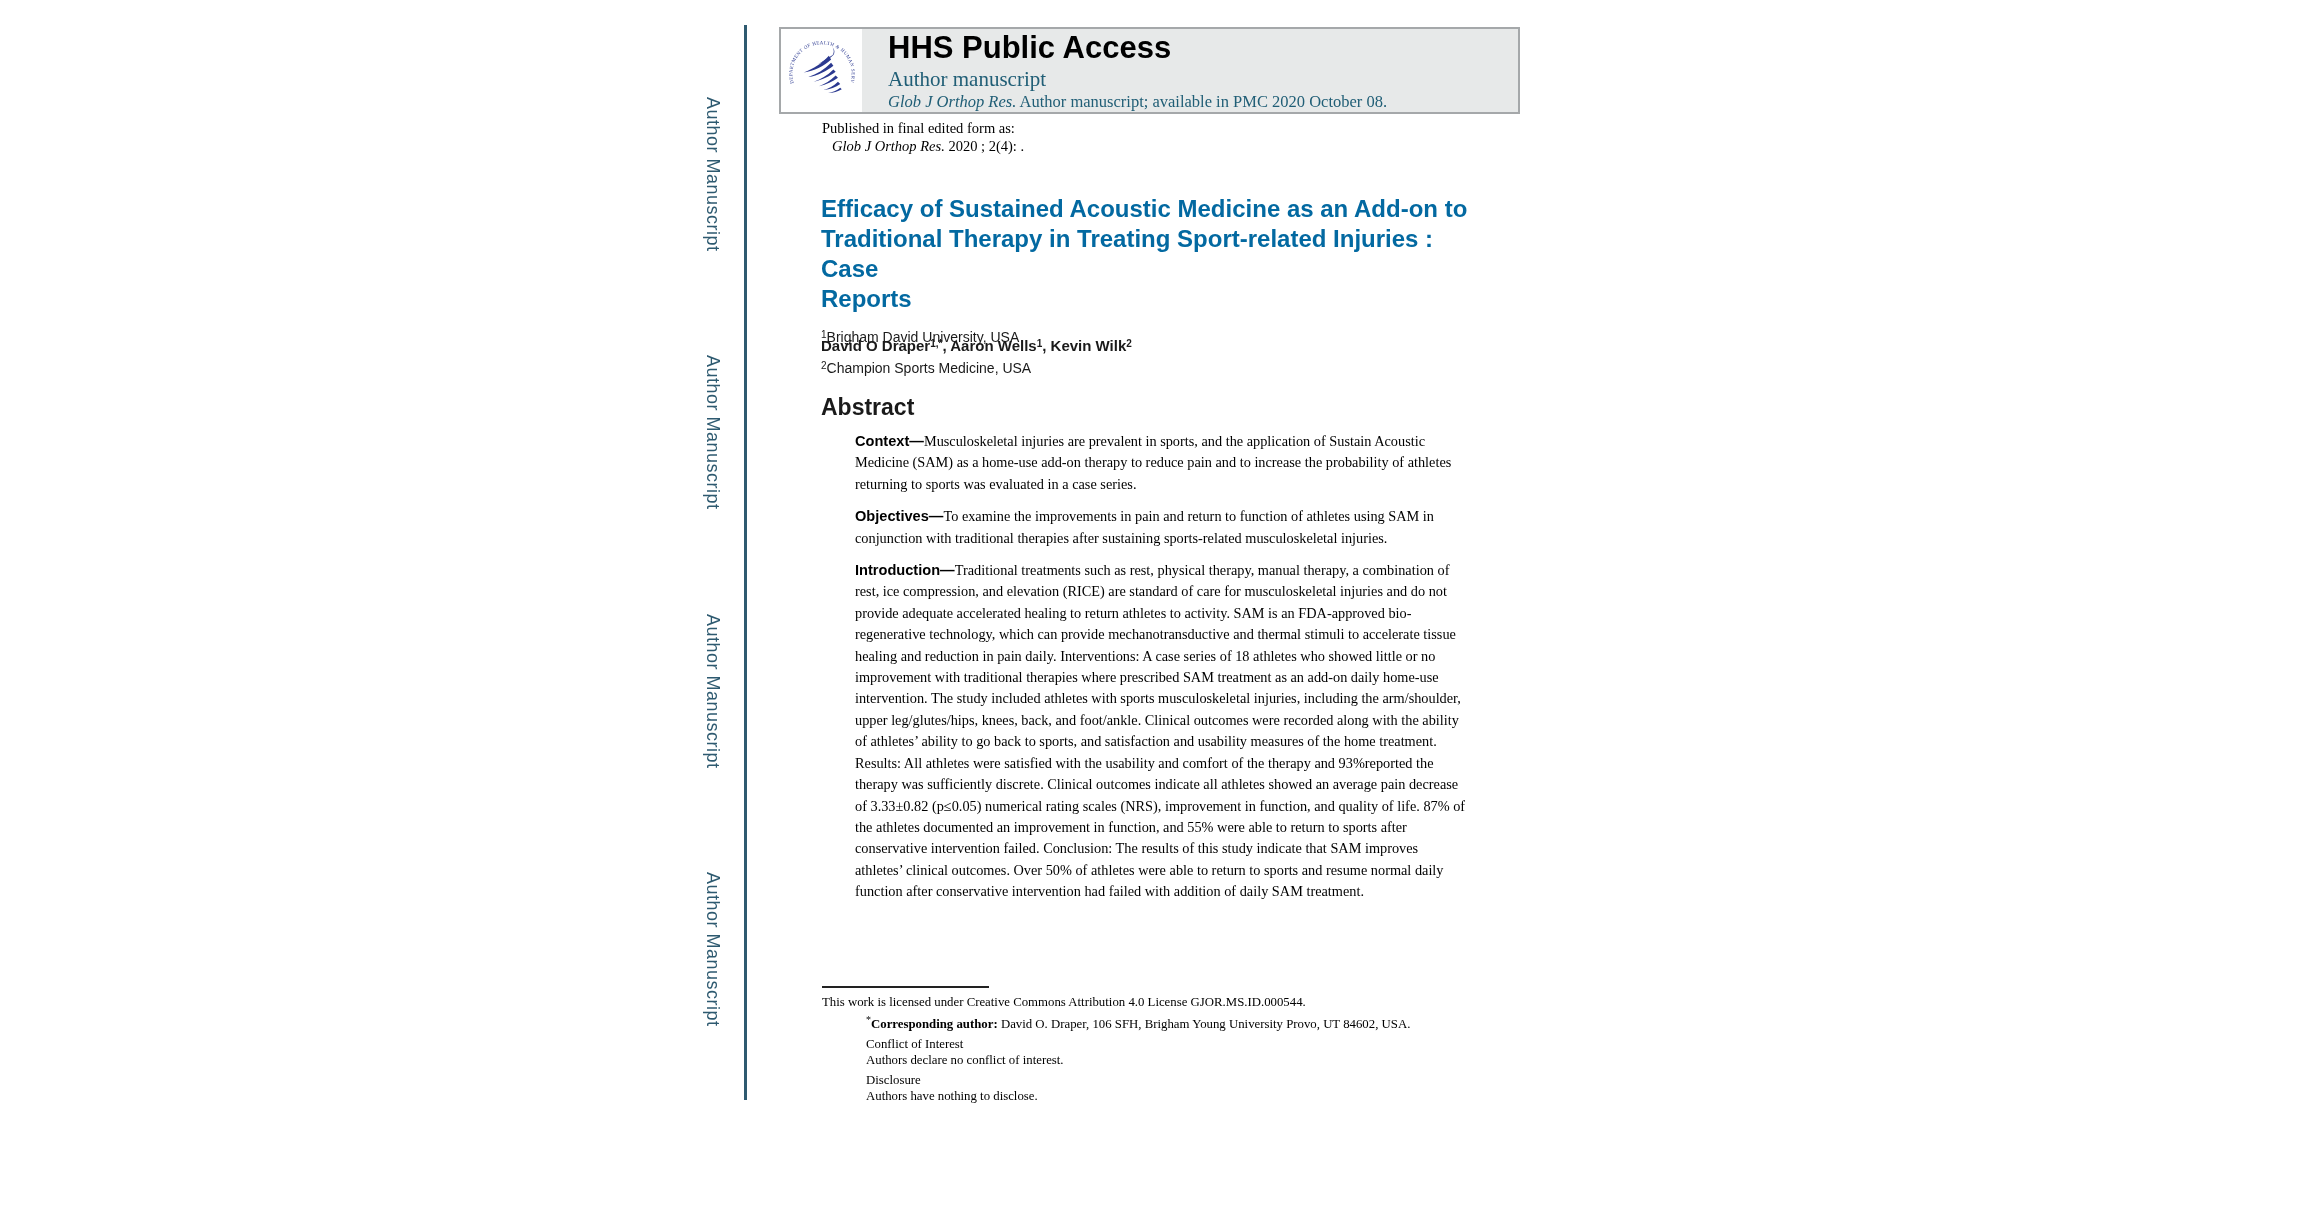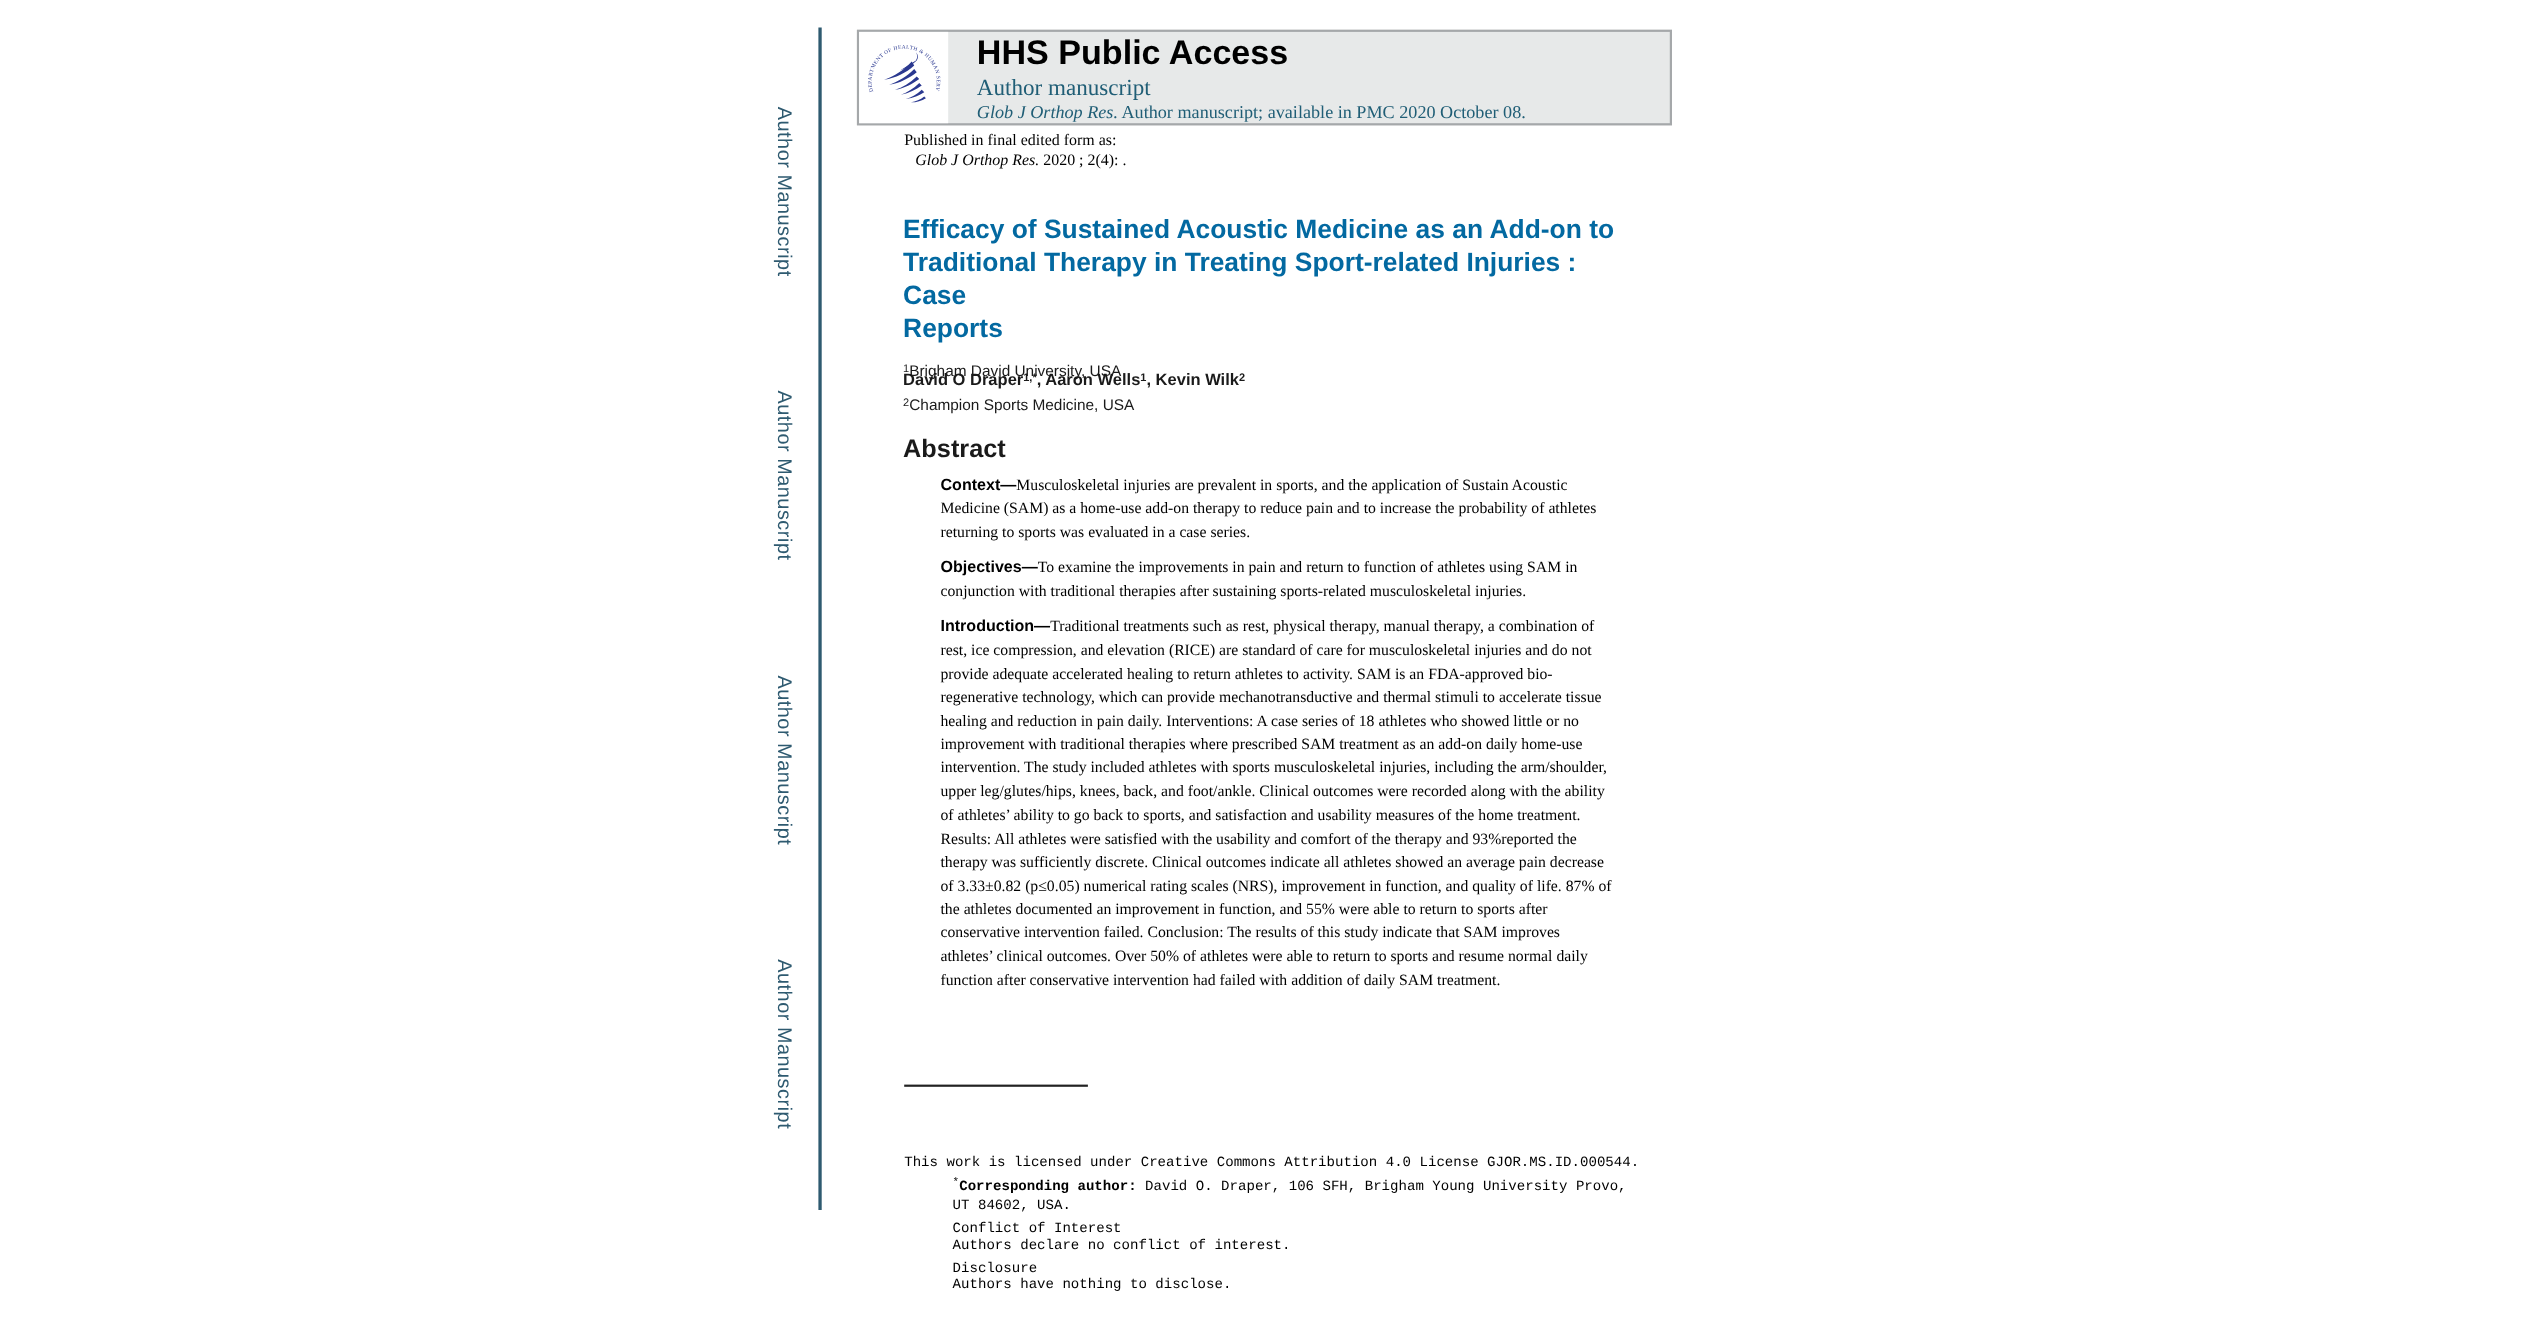--- a/index.html
+++ b/index.html
@@ -150,25 +150,24 @@
 
   
   .fn-rule {
     position: absolute;
     left: 822px; top: 986px;
     width: 167px; height: 2px;
     background: #222;
   }
   .footnotes {
     position: absolute;
-    left: 822px; top: 1049px;
+    left: 822px; top: 995px;
     width: 670px;
     font-size: 12.8px;
     line-height: 15.5px;
-    font-family: Liberation Mono, monospace;
   }
   .footnotes .fn-group { margin-bottom: 5px; margin-left: 44px; }
   .footnotes .license { margin-bottom: 6px; }
   .footnotes strong { font-weight: bold; }
 </style>
 </head>
 <body>
 
 <div id="page">
 

